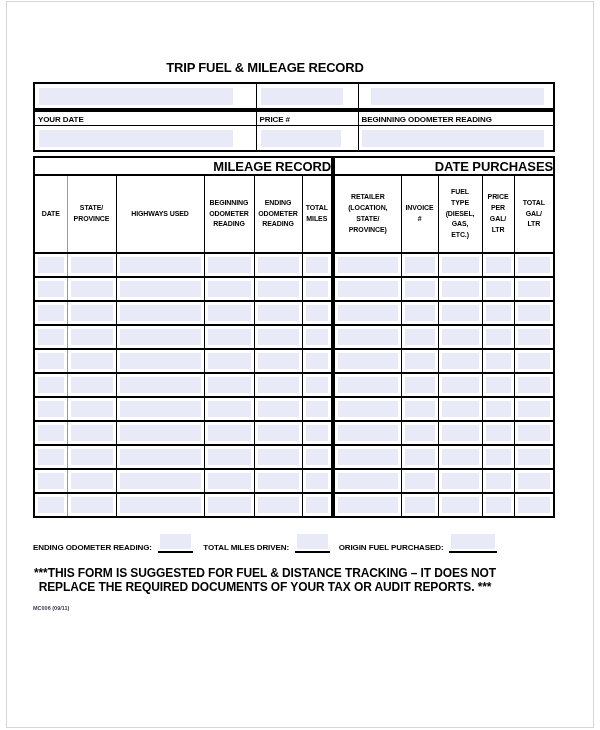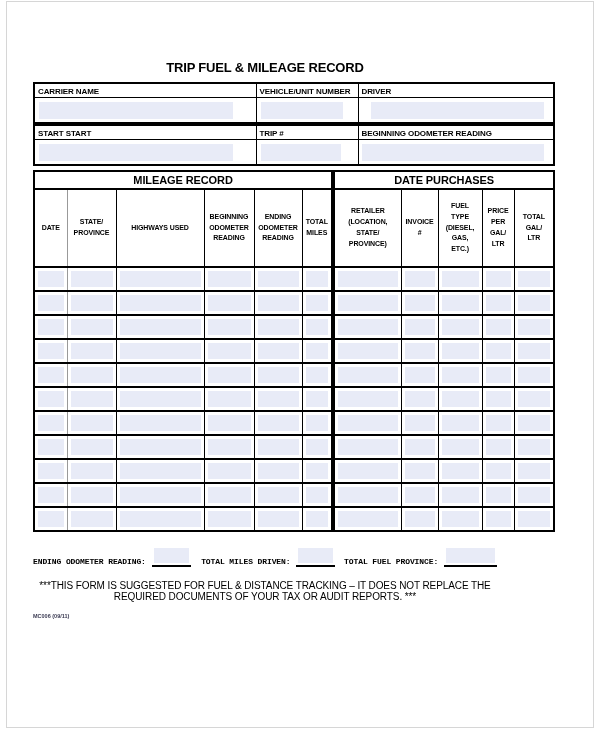--- a/index.html
+++ b/index.html
@@ -25,65 +25,60 @@
     padding:2px 0 1px 3px; border:1px solid #000; height:10px;
     white-space:nowrap; overflow:hidden;
   }
   .info-table td { border:1px solid #000; height:24px; vertical-align:middle; padding:0; }
   .ifield { height:17px; margin:2px 4px; background:#e8ebf7; }
 
   .main-table { border:2px solid #000; margin-top:4px; }
   .main-table th, .main-table td {
     border:1px solid #000; border-top-width:2px; border-bottom-width:2px; padding:0;
   }
-  .section-row th { height:16px; font-size:11px; font-weight:bold; text-align:center; letter-spacing:-0.1px; }
+  .section-row th { height:16px; font-size:13px; font-weight:bold; text-align:right; letter-spacing:-0.1px; }
   .section-row th + th { border-left-width:4px; }
   .colhead-row th {
     height:76px; font-size:7px; font-weight:bold; line-height:1.55;
     white-space:pre-line; text-align:center; vertical-align:middle; letter-spacing:-0.1px;
   }
   .main-table tr > *:nth-child(7) { border-left-width:4px; }
   .colhead-row th:first-child,
   .main-table tbody td:first-child { border-right-color:#999; }
   .colhead-row th:nth-child(2),
   .main-table tbody td:nth-child(2) { border-left-color:#999; }
   .main-table tbody td { height:22px; vertical-align:middle; }
   .field { height:16px; margin:2px 3px; background:#e8ebf7; }
 
   .totals { display:flex; align-items:flex-end; margin-top:11px; height:24px; }
-  .t-label { font-size:8px; font-weight:bold; letter-spacing:-0.1px; line-height:11px; white-space:nowrap;font-family:Liberation Mono, monospace; }
+  .t-label { font-size:8px; font-weight:bold; letter-spacing:-0.1px; line-height:11px; white-space:nowrap; }
   .t-line { position:relative; display:inline-block; border-bottom:2px solid #000; height:21px; margin-left:6px; }
   .t-field { position:absolute; left:2px; right:2px; bottom:2px; height:15px; background:#e8ebf7; }
 
   .disclaimer {
-    margin-top:13px; text-align:center; font-size:10px; font-weight:normal; letter-spacing:-0.1px;
+    margin-top:13px; text-align:center; font-size:12px; font-weight:bold; letter-spacing:-0.1px;
   }
   .form-code { margin-top:11px; font-size:5.5px; font-weight:bold; color:#3a3a52; }
 </style>
 </head>
 <body>
 
 <div class="page">
   <div class="page-edge"></div>
   <div class="content">
 
     <h1 class="form-title">TRIP FUEL &amp; MILEAGE RECORD</h1>
 
     <table class="info-table">
       <colgroup>
           <col style="width:222px">
           <col style="width:102px">
           <col style="width:196px">
         </colgroup>
       <tbody>
-          <tr>
-        <th>CARRIER NAME</th>
-        <th>VEHICLE/UNIT NUMBER</th>
-        <th>DRIVER</th>
-      </tr>
       <tr>
         <td>
               <div class="ifield" style="width:88%"></div>
             </td>
         <td>
               <div class="ifield" style="width:82%"></div>
             </td>
         <td>
               <div class="ifield" style="margin-left:12px;width:89%"></div>
             </td>
@@ -93,22 +88,22 @@
 
 
     <table class="info-table">
       <colgroup>
           <col style="width:222px">
           <col style="width:102px">
           <col style="width:196px">
         </colgroup>
       <tbody>
           <tr>
-        <th>START START</th>
-        <th>TRIP #</th>
+        <th>YOUR DATE</th>
+        <th>PRICE #</th>
         <th>BEGINNING ODOMETER READING</th>
       </tr>
       <tr>
         <td>
               <div class="ifield" style="width:88%"></div>
             </td>
         <td>
               <div class="ifield" style="width:80%"></div>
             </td>
         <td>
@@ -561,21 +556,21 @@
 
     <div class="totals">
       <span class="t-label">ENDING ODOMETER READING:</span>
       <span class="t-line" style="width:58px">
         <span class="t-field"></span>
       </span>
       <span class="t-label" style="margin-left:10px">TOTAL MILES DRIVEN:</span>
       <span class="t-line" style="width:57px">
         <span class="t-field"></span>
       </span>
-      <span class="t-label" style="margin-left:9px">TOTAL FUEL PROVINCE:</span>
+      <span class="t-label" style="margin-left:9px">ORIGIN FUEL PURCHASED:</span>
       <span class="t-line" style="width:78px">
         <span class="t-field"></span>
       </span>
     </div>
 
     <div class="disclaimer">***THIS FORM IS SUGGESTED FOR FUEL &amp; DISTANCE TRACKING – IT DOES NOT REPLACE THE REQUIRED DOCUMENTS OF YOUR TAX OR AUDIT REPORTS. ***</div>
     <div class="form-code">MC006 (09/11)</div>
 
   </div>
 </div>

